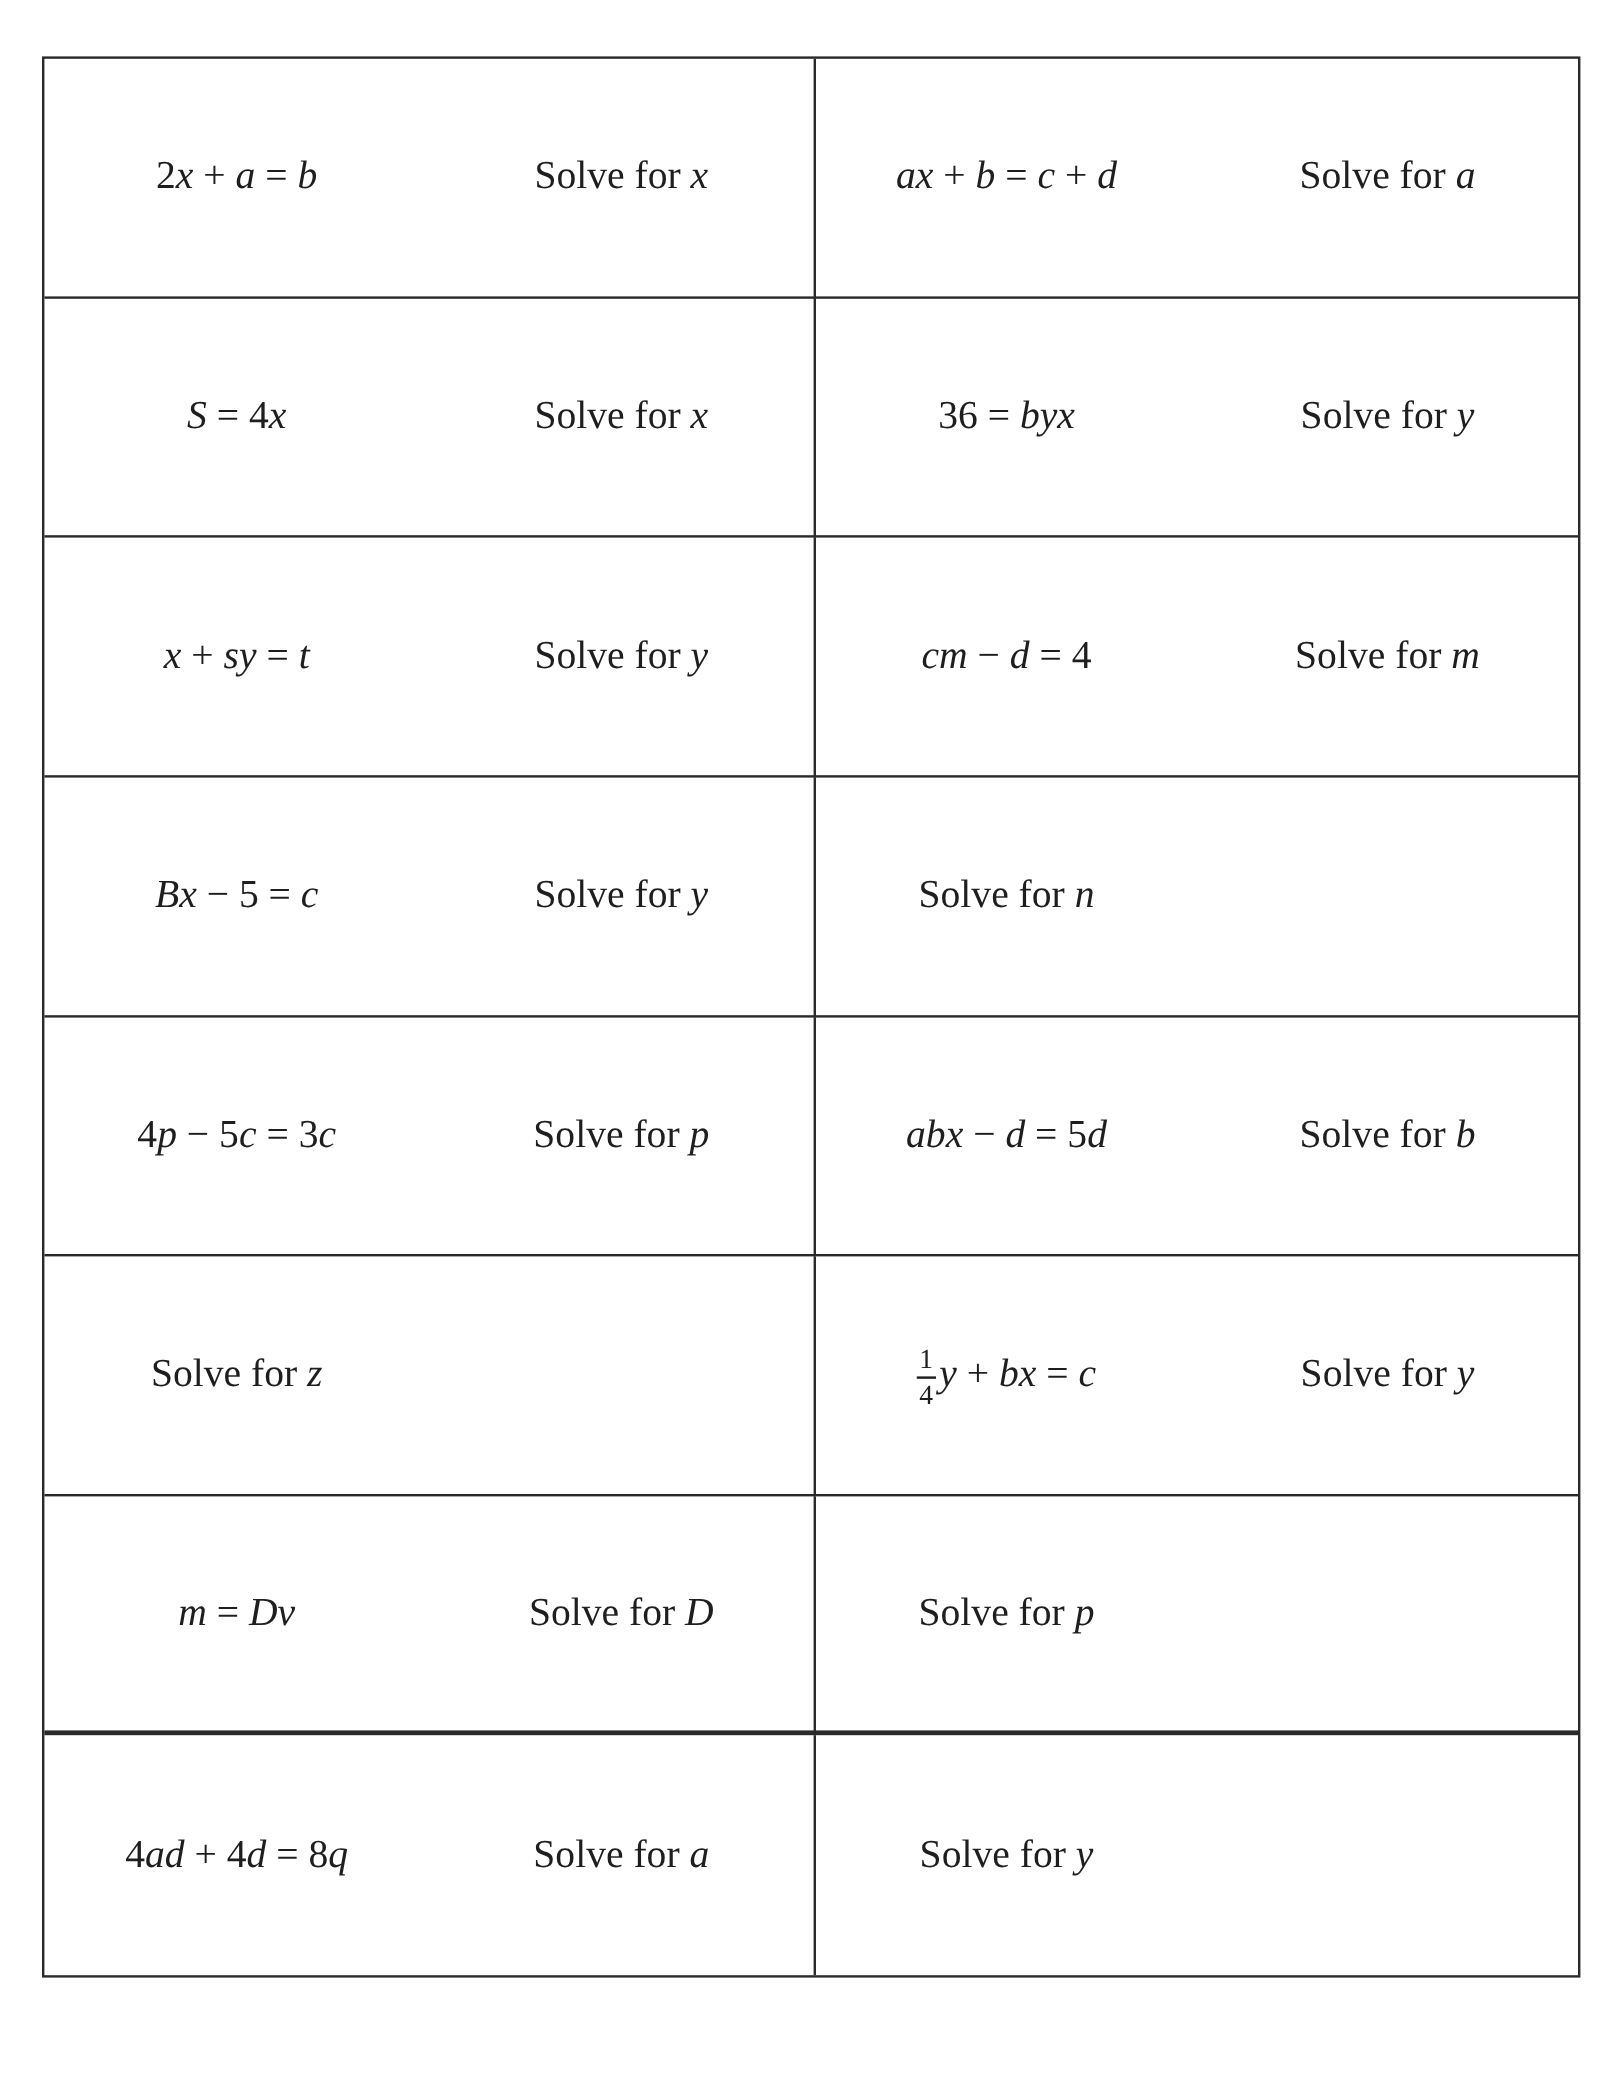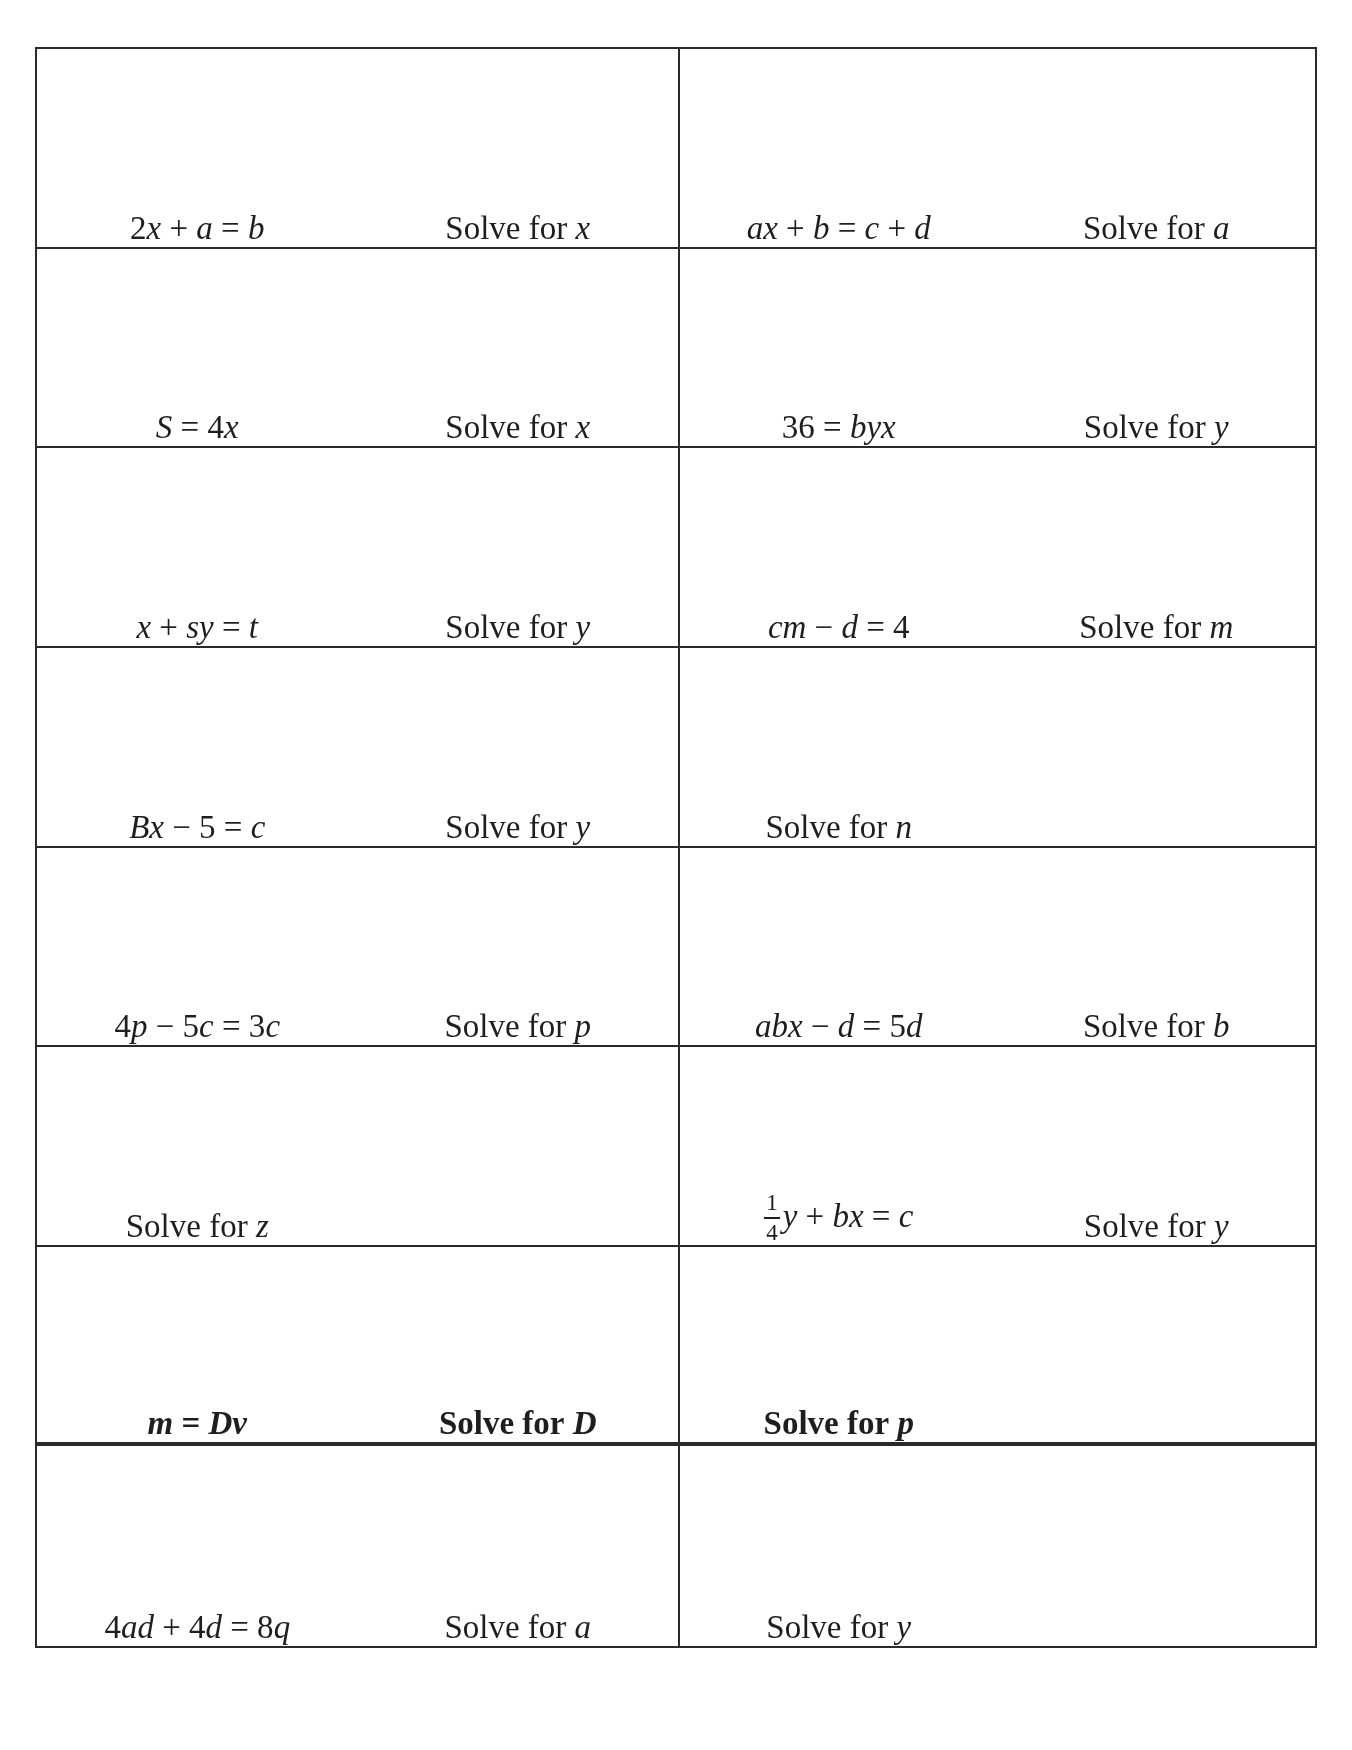--- a/index.html
+++ b/index.html
@@ -28,26 +28,26 @@
     width: 1282px;
     height: 1601px;
     display: grid;
     grid-template-columns: 643px 1fr;
     grid-template-rows: repeat(8, 1fr);
     border: 2px solid var(--border);
     background: var(--bg);
   }
   .cell {
     display: flex;
-    align-items: flex-end;
+    align-items: center;
     border-bottom: 2px solid var(--border);
     font-size: 33px;
   }
   .cell.col-left { border-right: 2px solid var(--border); }
-  .cell.thick-bottom { border-bottom: 4px solid var(--border); font-weight: bold; }
+  .cell.thick-bottom { border-bottom: 4px solid var(--border); }
   .cell.last-row { border-bottom: none; }
   .half {
     width: 50%;
     display: flex;
     align-items: center;
     justify-content: center;
     text-align: center;
   }
   .eq { white-space: pre; }
   .eq i, .solve i { font-style: italic; }

